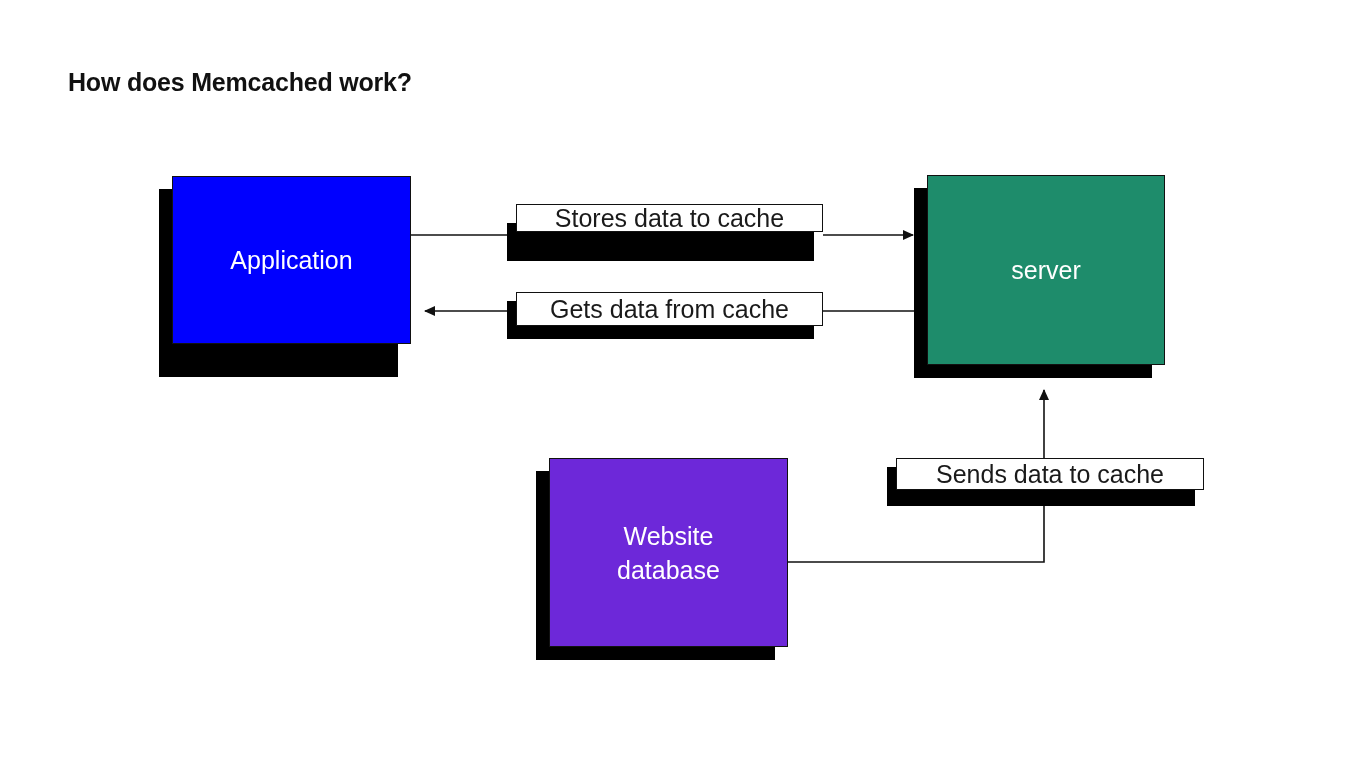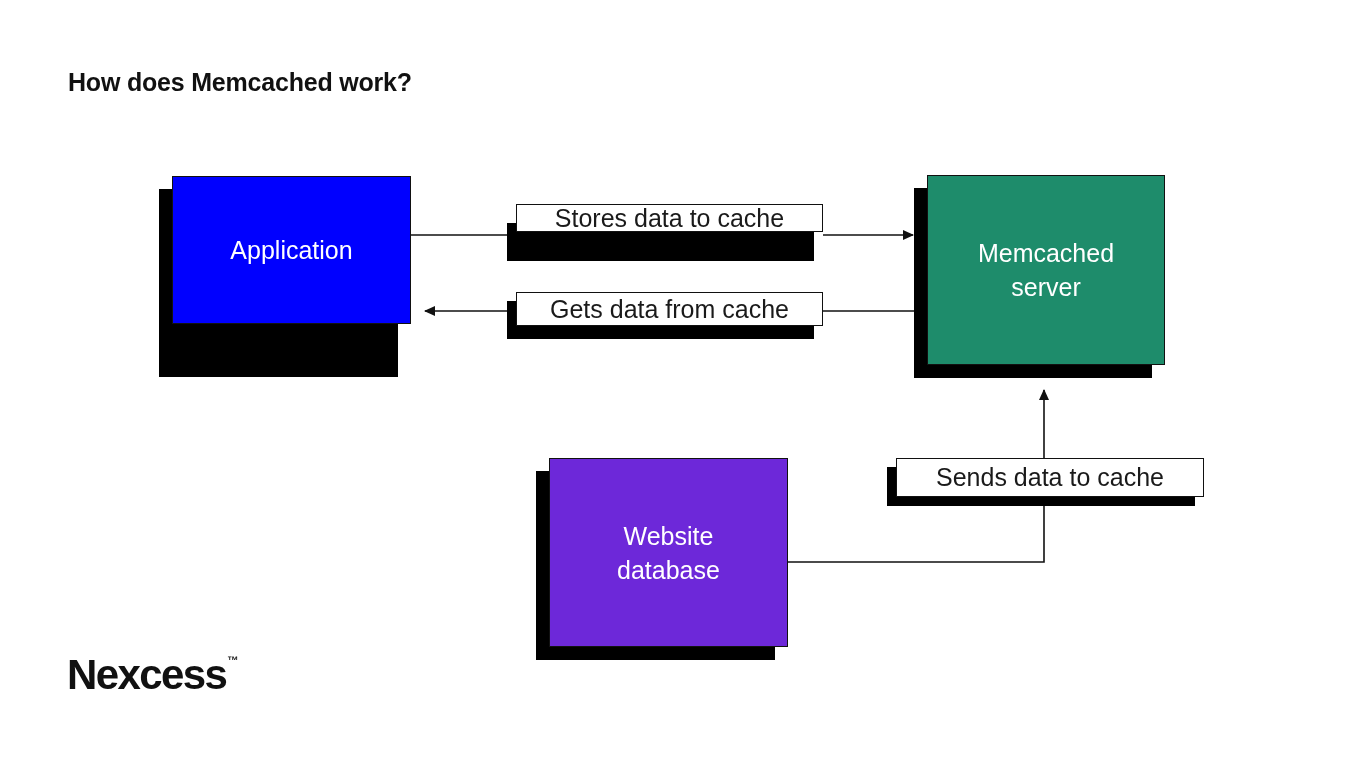--- a/index.html
+++ b/index.html
@@ -62,21 +62,21 @@
   .node-shadow {
     position: absolute;
     background: #000000;
     z-index: 2;
   }
 
   .node-application {
     left: 172px;
     top: 176px;
     width: 239px;
-    height: 148px;
+    height: 168px;
     background: #0000ff;
   }
   .shadow-application {
     left: 159px;
     top: 189px;
     width: 239px;
     height: 188px;
   }
 
   .node-memcached {
@@ -156,21 +156,21 @@
     left: 507px;
     top: 301px;
     width: 307px;
     height: 38px;
   }
 
   .chip-sends {
     left: 896px;
     top: 458px;
     width: 308px;
-    height: 39px;
+    height: 32px;
   }
   .chip-shadow-sends {
     left: 887px;
     top: 467px;
     width: 308px;
     height: 39px;
   }
 
   
   .logo {
@@ -233,21 +233,20 @@
   <div class="node-shadow shadow-application"></div>
   <div class="node-shadow shadow-memcached"></div>
   <div class="node-shadow shadow-database"></div>
 
   <div class="node node-application">
     <span class="node-label">Application</span>
   </div>
 
   <div class="node node-memcached">
     <div>
-      <span class="node-label">Memcached</span>
       <span class="node-label">server</span>
     </div>
   </div>
 
   <div class="node node-database">
     <div>
       <span class="node-label">Website</span>
       <span class="node-label">database</span>
     </div>
   </div>
@@ -260,17 +259,14 @@
   <div class="chip-shadow chip-shadow-gets"></div>
   <div class="chip chip-gets">
     <span>Gets data from cache</span>
   </div>
 
   <div class="chip-shadow chip-shadow-sends"></div>
   <div class="chip chip-sends">
     <span>Sends data to cache</span>
   </div>
 
-  <div class="logo">
-    <span>Nexcess</span><span class="tm">™</span>
-  </div>
 
 </div>
 
 </body></html>

